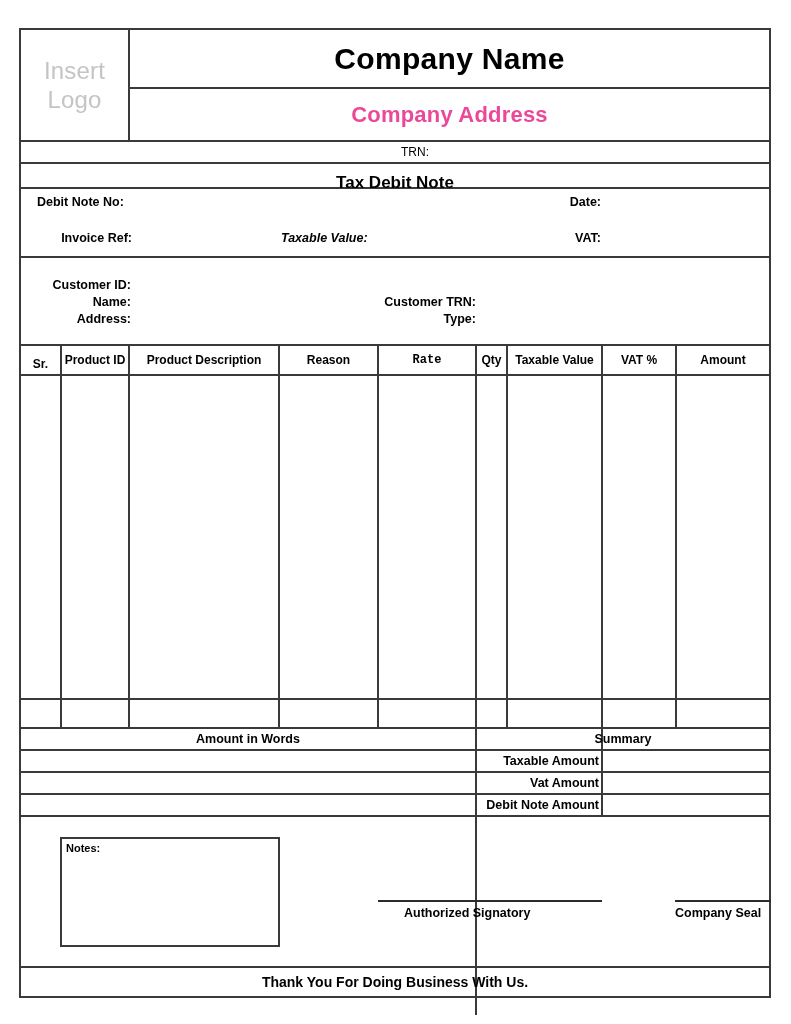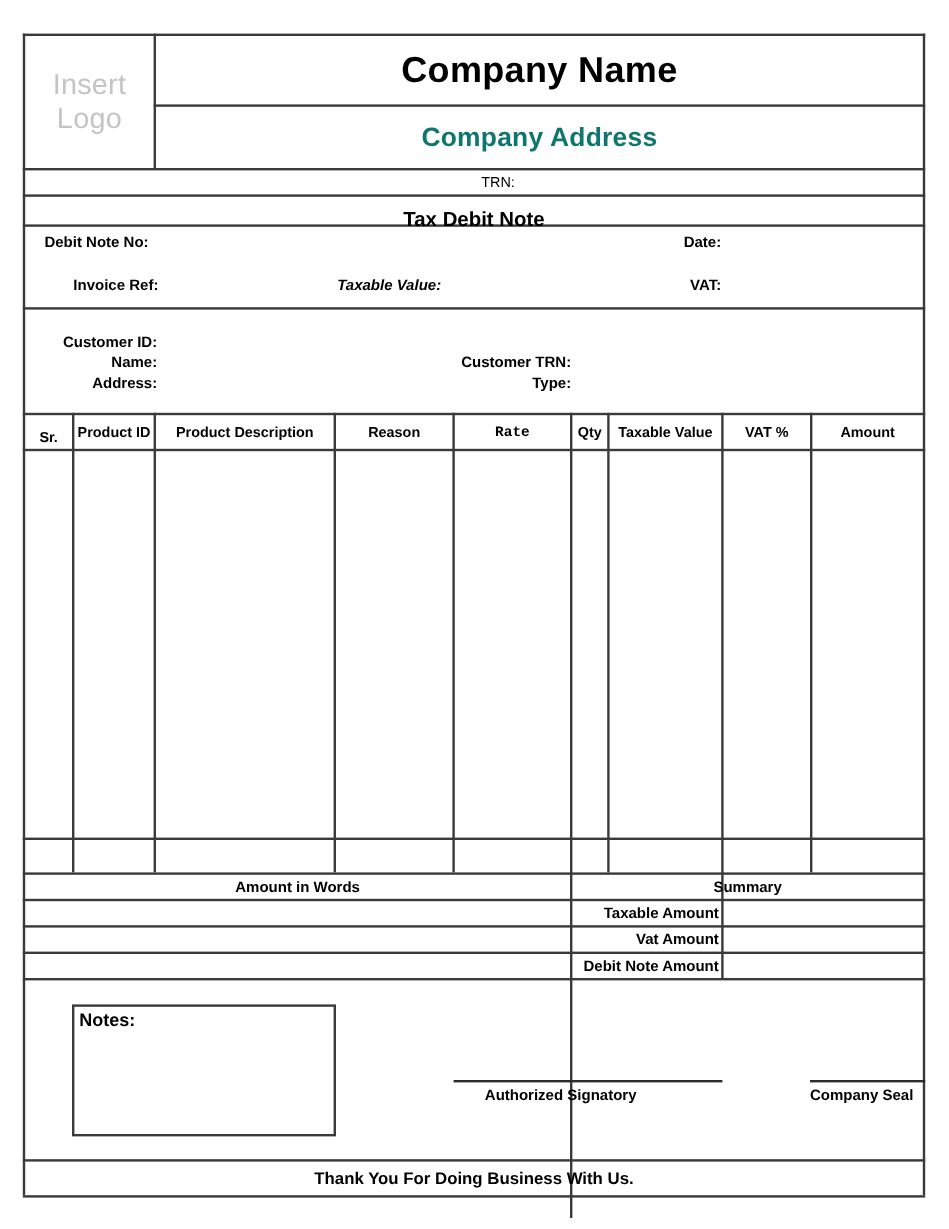--- a/index.html
+++ b/index.html
@@ -50,21 +50,21 @@
     font-weight: normal;
     letter-spacing: 0.2px;
   }
   .company-name {
     color: #000000;
     font-size: 30px;
     font-weight: bold;
     letter-spacing: 0.3px;
   }
   .company-address {
-    color: #0f766e;
+    color: #ec4899;
     font-size: 22px;
     font-weight: bold;
     letter-spacing: 0.2px;
   }
 
   .trn-text { font-size: 12px; font-weight: normal; padding-left: 40px; }
   .doc-title { font-size: 17px; font-weight: bold; }
 
   .field-label { font-size: 12.5px; font-weight: bold; }
 
@@ -75,21 +75,21 @@
   .notes-box {
     position: absolute;
     box-sizing: border-box;
     border: 2px solid #3a3a3a;
     background: #fff;
   }
   .notes-label {
     position: absolute;
     left: 4px;
     top: 3px;
-    font-size: 15px;
+    font-size: 11px;
     font-weight: bold;
   }
 
   .sig-line { position: absolute; height: 0; border-top: 2px solid #2b2b2b; }
   .sig-label { position: absolute; font-size: 12.5px; font-weight: bold; white-space: nowrap; }
 
   .thanks { font-size: 14px; font-weight: bold; }
 </style>
 </head>
 <body>

